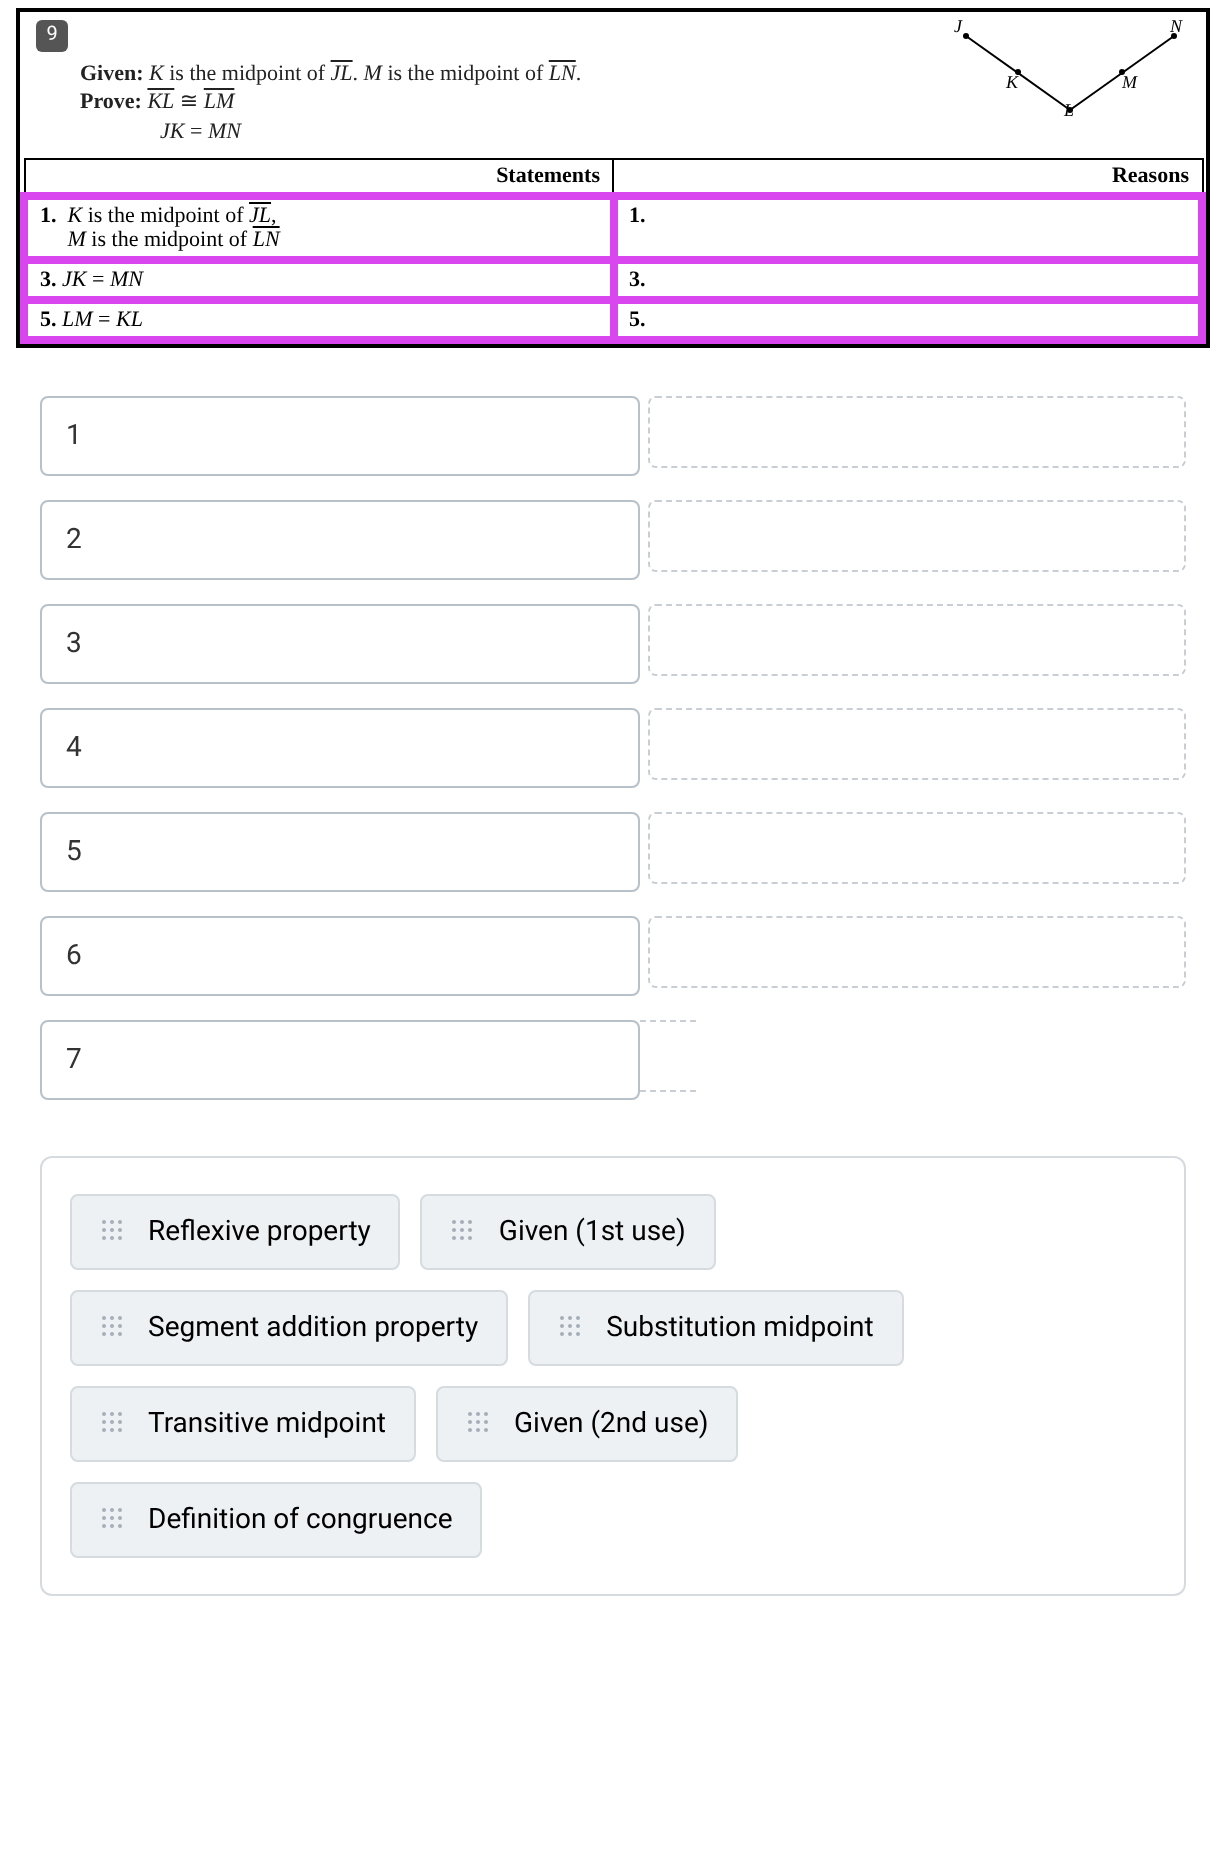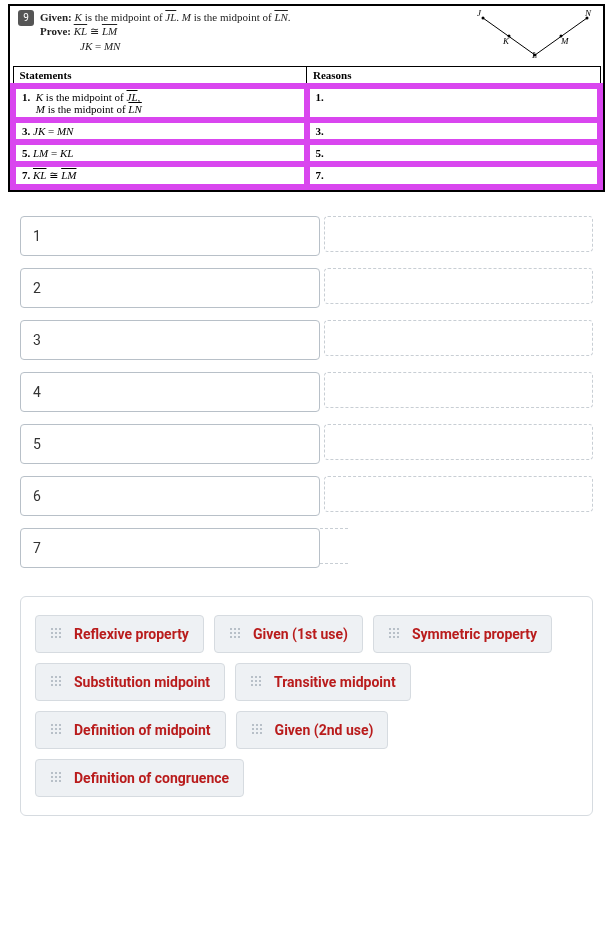--- a/index.html
+++ b/index.html
@@ -31,20 +31,21 @@
       line-height: 16px;
       text-align: center;
       margin-right: 6px;
       flex-shrink: 0;
     }
     .problem-text-area {
       flex: 1;
       font-size: 11px;
       font-family: Georgia, serif;
       color: #222;
+      margin-top: 20px;
     }
     .problem-line { line-height: 1.3; }
     .seg { text-decoration: overline; font-style: italic; }
     .ital { font-style: italic; }
     .diagram {
       width: 120px;
       height: 50px;
       flex-shrink: 0;
       position: relative;
     }
@@ -61,24 +62,24 @@
       width: 100%;
       border-collapse: collapse;
       font-family: Georgia, serif;
       font-size: 11px;
     }
     .proof-table th {
       border: 1px solid #000;
       padding: 2px 6px;
       font-weight: bold;
       background: #fff;
-      text-align: left;
+      text-align: right;
     }
     .proof-table td {
-      border: 6px solid #d946ef;
+      border: 4px solid #d946ef;
       padding: 2px 6px;
       vertical-align: top;
     }
     .proof-table .num-col { width: 50%; }
     .proof-table .reason-col { width: 50%; }
     .row-num { font-weight: bold; }
     
     
     .dropzones {
       padding: 8px 20px;
@@ -127,23 +128,22 @@
       gap: 10px;
     }
     .answer-chip {
       display: inline-flex;
       align-items: center;
       background: #eef1f4;
       border: 1px solid #d6dbe0;
       border-radius: 4px;
       padding: 10px 14px;
       font-size: 14px;
-      color: #b91c1c;
+      color: #000000;
       cursor: move;
-      font-weight: bold;
     }
     .grip {
       display: inline-block;
       width: 14px;
       height: 14px;
       margin-right: 10px;
       opacity: 0.55;
     }
     .grip svg { display: block; }
   </style>
@@ -197,24 +197,20 @@
         <td><span class="row-num">1.</span></td>
       </tr>
       <tr>
         <td><span class="row-num">3.</span> <span class="ital">JK</span> = <span class="ital">MN</span></td>
         <td><span class="row-num">3.</span></td>
       </tr>
       <tr>
         <td><span class="row-num">5.</span> <span class="ital">LM</span> = <span class="ital">KL</span></td>
         <td><span class="row-num">5.</span></td>
       </tr>
-      <tr>
-        <td><span class="row-num">7.</span> <span class="seg">KL</span> ≅ <span class="seg">LM</span></td>
-        <td><span class="row-num">7.</span></td>
-      </tr>
     </tbody>
   </table>
 </div>
 
 <div class="dropzones">
   <div class="drop-row">
     <div class="drop-slot">
         <span>1</span>
       </div>
     <div class="drop-spacer-line"></div>
@@ -297,21 +293,21 @@
           <circle cx="6" cy="2" r="1" fill="#6b7a8a"></circle>
           <circle cx="10" cy="2" r="1" fill="#6b7a8a"></circle>
           <circle cx="2" cy="6" r="1" fill="#6b7a8a"></circle>
           <circle cx="6" cy="6" r="1" fill="#6b7a8a"></circle>
           <circle cx="10" cy="6" r="1" fill="#6b7a8a"></circle>
           <circle cx="2" cy="10" r="1" fill="#6b7a8a"></circle>
           <circle cx="6" cy="10" r="1" fill="#6b7a8a"></circle>
           <circle cx="10" cy="10" r="1" fill="#6b7a8a"></circle>
         </svg>
       </span>
-      <span>Symmetric property</span>
+      <span>Segment addition property</span>
     </div>
     <div class="answer-chip" draggable="true">
       <span class="grip">
         <svg viewBox="0 0 12 12" width="12" height="12">
           <circle cx="2" cy="2" r="1" fill="#6b7a8a"></circle>
           <circle cx="6" cy="2" r="1" fill="#6b7a8a"></circle>
           <circle cx="10" cy="2" r="1" fill="#6b7a8a"></circle>
           <circle cx="2" cy="6" r="1" fill="#6b7a8a"></circle>
           <circle cx="6" cy="6" r="1" fill="#6b7a8a"></circle>
           <circle cx="10" cy="6" r="1" fill="#6b7a8a"></circle>
@@ -345,36 +341,20 @@
           <circle cx="6" cy="2" r="1" fill="#6b7a8a"></circle>
           <circle cx="10" cy="2" r="1" fill="#6b7a8a"></circle>
           <circle cx="2" cy="6" r="1" fill="#6b7a8a"></circle>
           <circle cx="6" cy="6" r="1" fill="#6b7a8a"></circle>
           <circle cx="10" cy="6" r="1" fill="#6b7a8a"></circle>
           <circle cx="2" cy="10" r="1" fill="#6b7a8a"></circle>
           <circle cx="6" cy="10" r="1" fill="#6b7a8a"></circle>
           <circle cx="10" cy="10" r="1" fill="#6b7a8a"></circle>
         </svg>
       </span>
-      <span>Definition of midpoint</span>
-    </div>
-    <div class="answer-chip" draggable="true">
-      <span class="grip">
-        <svg viewBox="0 0 12 12" width="12" height="12">
-          <circle cx="2" cy="2" r="1" fill="#6b7a8a"></circle>
-          <circle cx="6" cy="2" r="1" fill="#6b7a8a"></circle>
-          <circle cx="10" cy="2" r="1" fill="#6b7a8a"></circle>
-          <circle cx="2" cy="6" r="1" fill="#6b7a8a"></circle>
-          <circle cx="6" cy="6" r="1" fill="#6b7a8a"></circle>
-          <circle cx="10" cy="6" r="1" fill="#6b7a8a"></circle>
-          <circle cx="2" cy="10" r="1" fill="#6b7a8a"></circle>
-          <circle cx="6" cy="10" r="1" fill="#6b7a8a"></circle>
-          <circle cx="10" cy="10" r="1" fill="#6b7a8a"></circle>
-        </svg>
-      </span>
       <span>Given (2nd use)</span>
     </div>
     <div class="answer-chip" draggable="true">
       <span class="grip">
         <svg viewBox="0 0 12 12" width="12" height="12">
           <circle cx="2" cy="2" r="1" fill="#6b7a8a"></circle>
           <circle cx="6" cy="2" r="1" fill="#6b7a8a"></circle>
           <circle cx="10" cy="2" r="1" fill="#6b7a8a"></circle>
           <circle cx="2" cy="6" r="1" fill="#6b7a8a"></circle>
           <circle cx="6" cy="6" r="1" fill="#6b7a8a"></circle>

